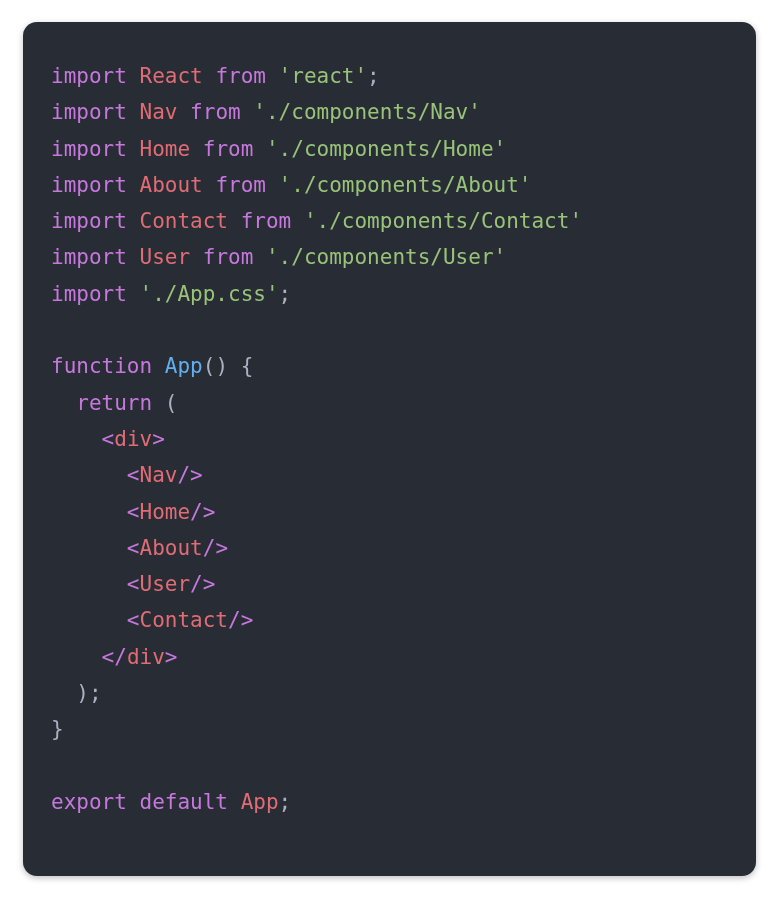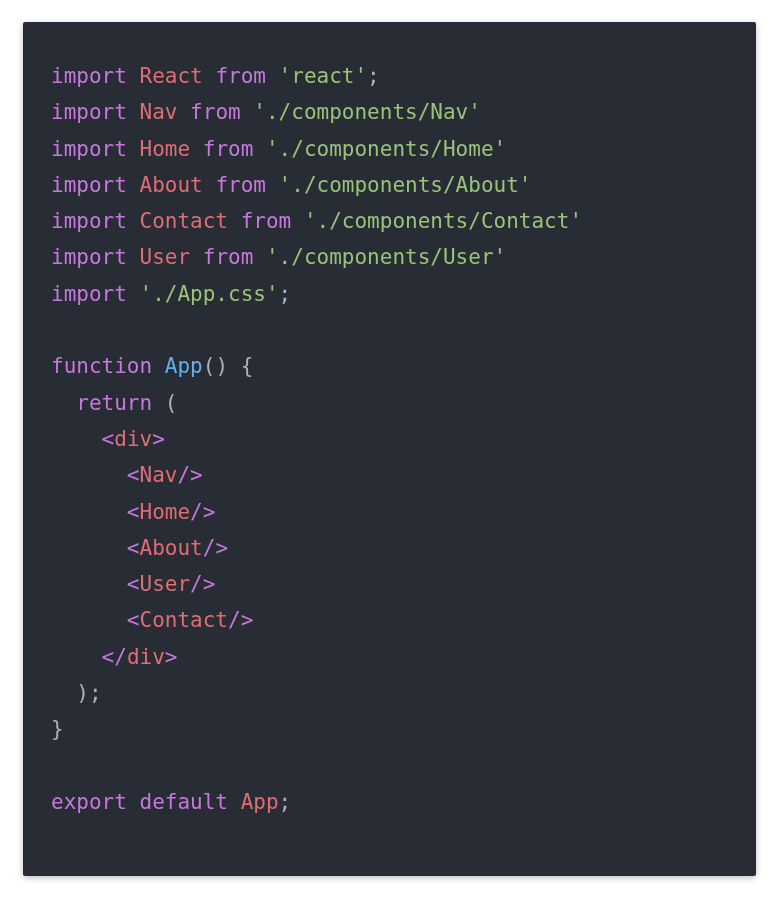--- a/index.html
+++ b/index.html
@@ -10,21 +10,21 @@
     height: 898px;
     overflow: hidden;
   }
   .code-block {
     position: absolute;
     left: 23px;
     top: 22px;
     width: 733px;
     height: 854px;
     background: #282c34;
-    border-radius: 2px;
+    border-radius: 14px;
     box-shadow: 0 2px 6px rgba(0,0,0,0.25);
     padding: 36px 28px 28px 28px;
     box-sizing: border-box;
     font-family: "Menlo", "Consolas", "DejaVu Sans Mono", monospace;
     font-size: 21px;
     line-height: 36.3px;
     color: #abb2bf;
     white-space: pre;
     overflow: hidden;
   }

